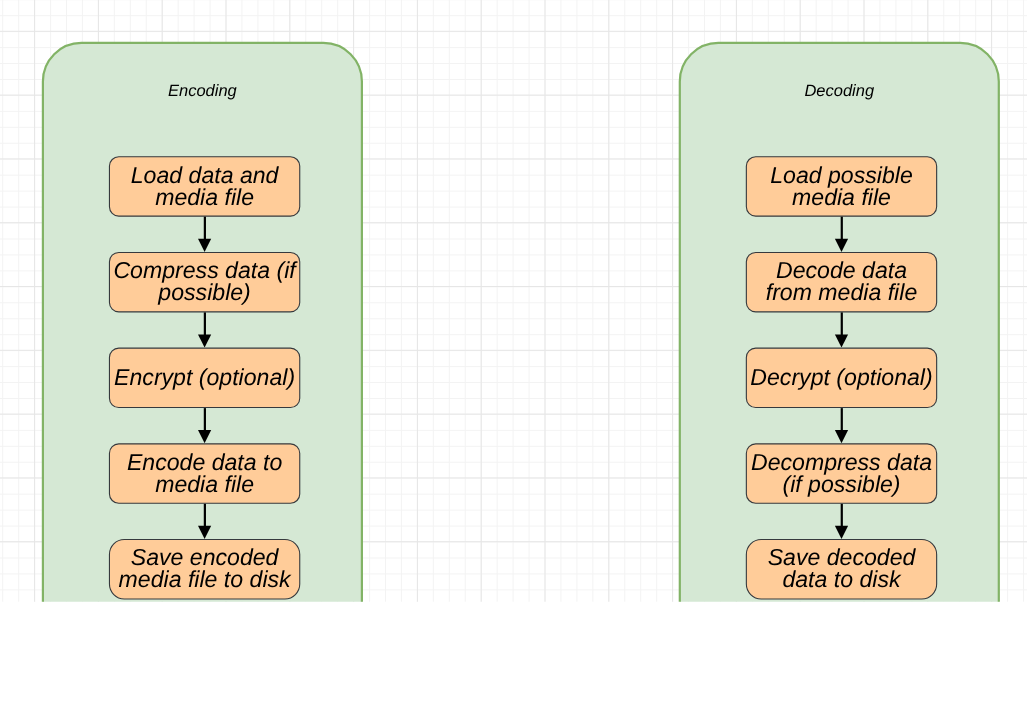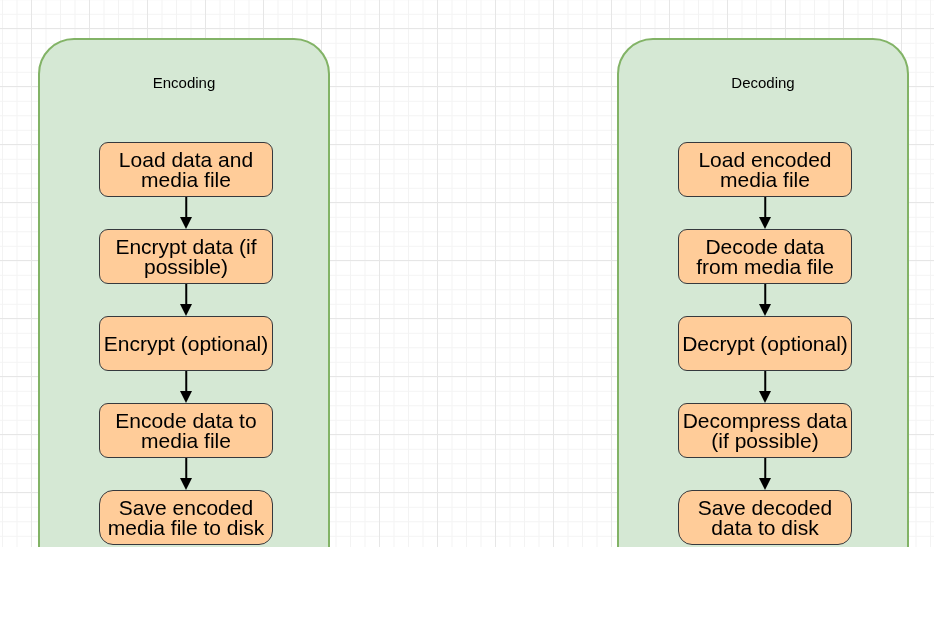--- a/index.html
+++ b/index.html
@@ -24,20 +24,21 @@
     height: 547px;
     overflow: hidden;
     background-color: var(--background);
     background-image:
       linear-gradient(to right, var(--grid-major) 1px, transparent 1px),
       linear-gradient(to bottom, var(--grid-major) 1px, transparent 1px),
       linear-gradient(to right, var(--grid-minor) 1px, transparent 1px),
       linear-gradient(to bottom, var(--grid-minor) 1px, transparent 1px);
     background-size: 58px 58px, 58px 58px, 14.5px 14.5px, 14.5px 14.5px;
     background-position: 31px 0px, 0px 28px, 2px 0px, 0px 13.8px;
+    font-style: italic;
   }
   .flow-container {
     position: absolute;
     top: 38px;
     width: 292px;
     height: 577px;
     box-sizing: border-box;
     background: var(--container-fill);
     border: 2px solid var(--container-border);
     border-radius: 36px;
@@ -118,21 +119,21 @@
 
     <div class="step step-1">
       <span>Load data and media file</span>
     </div>
     <div class="arrow arrow-1">
       <span class="shaft"></span>
       <span class="head"></span>
     </div>
 
     <div class="step step-2">
-      <span>Encrypt data (if possible)</span>
+      <span>Compress data (if possible)</span>
     </div>
     <div class="arrow arrow-2">
       <span class="shaft"></span>
       <span class="head"></span>
     </div>
 
     <div class="step step-3">
       <span>Encrypt (optional)</span>
     </div>
     <div class="arrow arrow-3">
@@ -150,21 +151,21 @@
 
     <div class="step step-5">
       <span>Save encoded media file to disk</span>
     </div>
   </section>
 
   <section class="flow-container decoding">
     <h2 class="flow-title">Decoding</h2>
 
     <div class="step step-1">
-      <span>Load encoded media file</span>
+      <span>Load possible media file</span>
     </div>
     <div class="arrow arrow-1">
       <span class="shaft"></span>
       <span class="head"></span>
     </div>
 
     <div class="step step-2">
       <span>Decode data from media file</span>
     </div>
     <div class="arrow arrow-2">

